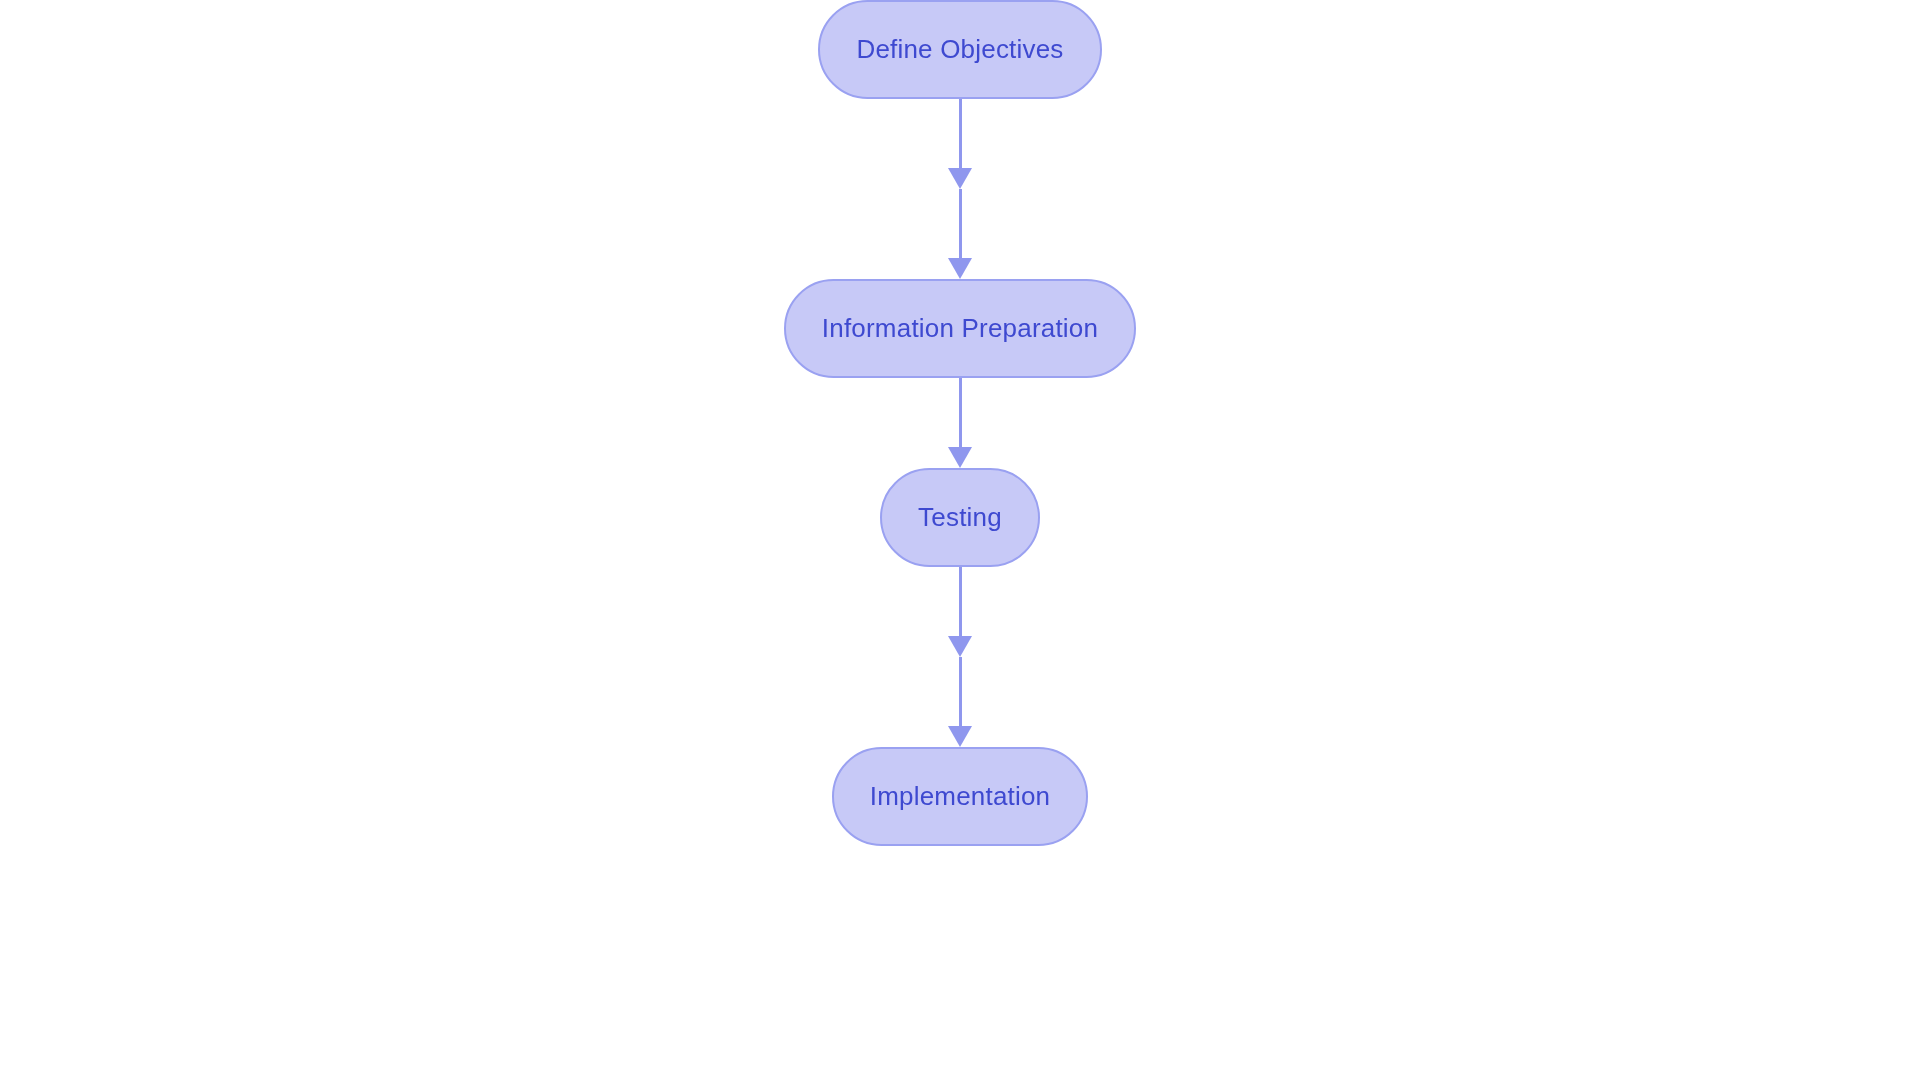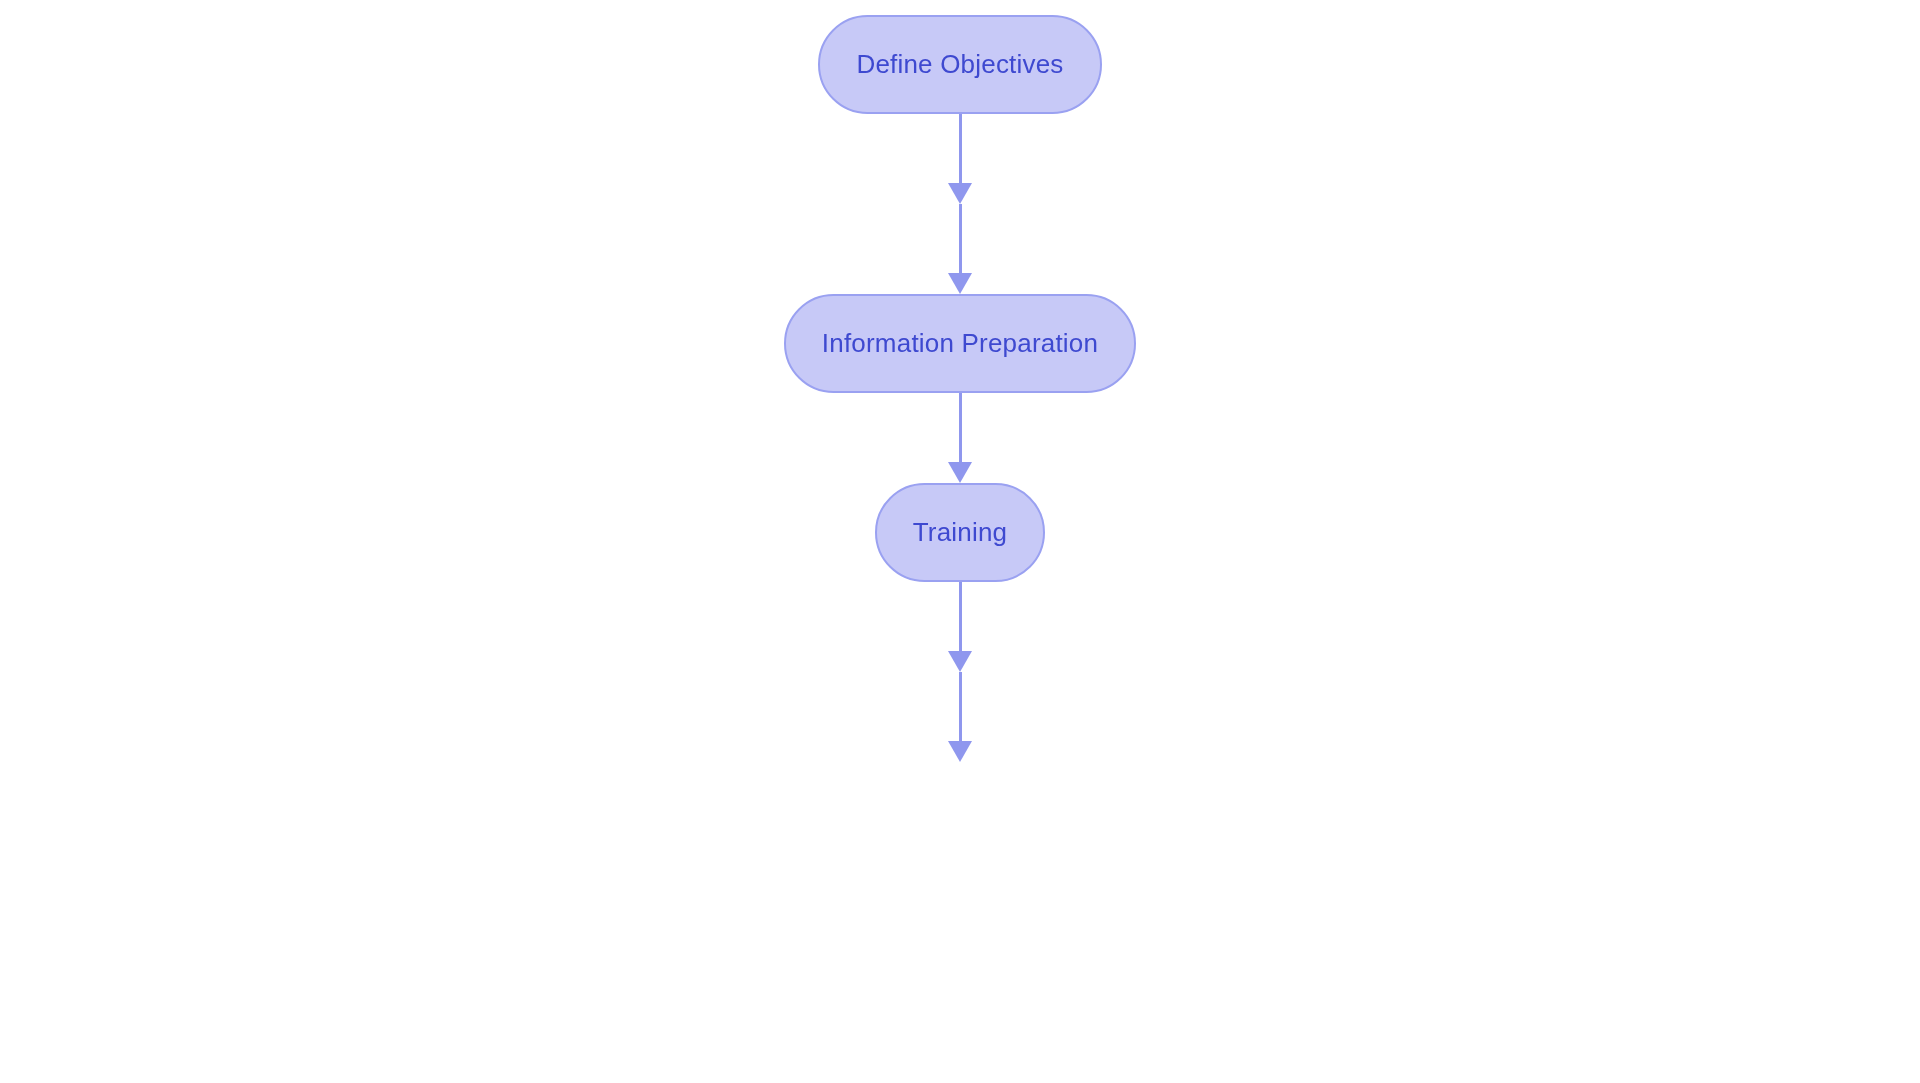--- a/index.html
+++ b/index.html
@@ -16,21 +16,20 @@
     background: var(--bg);
     overflow: hidden;
     font-family: "Liberation Sans", sans-serif;
   }
   .canvas {
     width: 100%;
     height: 100%;
     display: flex;
     flex-direction: column;
     align-items: center;
-    padding-top: 15px;
   }
   .node {
     flex: 0 0 auto;
     height: 99px;
     padding: 0 36px;
     border-radius: 50px;
     background: var(--node-fill);
     border: 2px solid var(--node-border);
     display: flex;
     align-items: center;
@@ -86,28 +85,31 @@
   <div class="node">
     <span class="node-label">Information Preparation</span>
   </div>
 
   <div class="arrow">
     <div class="arrow-line"></div>
     <div class="arrow-head"></div>
   </div>
 
   <div class="node">
-    <span class="node-label">Training</span>
+    <span class="node-label">Testing</span>
   </div>
 
   <div class="arrow">
     <div class="arrow-line"></div>
     <div class="arrow-head"></div>
   </div>
 
 
   <div class="arrow">
     <div class="arrow-line"></div>
     <div class="arrow-head"></div>
   </div>
 
+  <div class="node">
+    <span class="node-label">Implementation</span>
+  </div>
 
 </div>
 
 </body></html>

